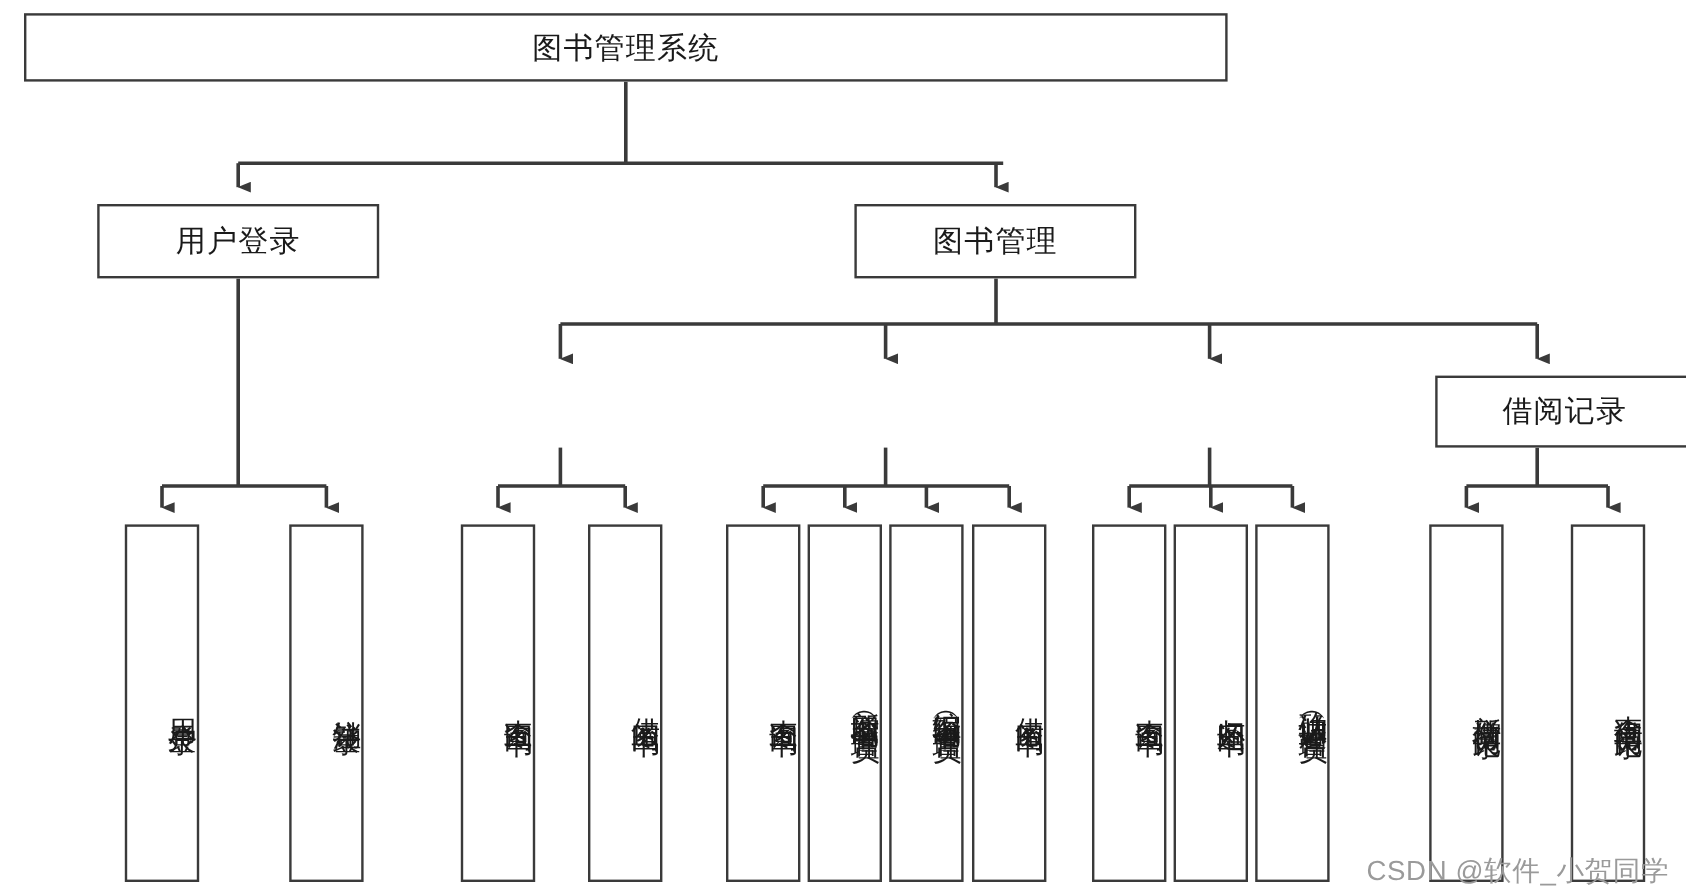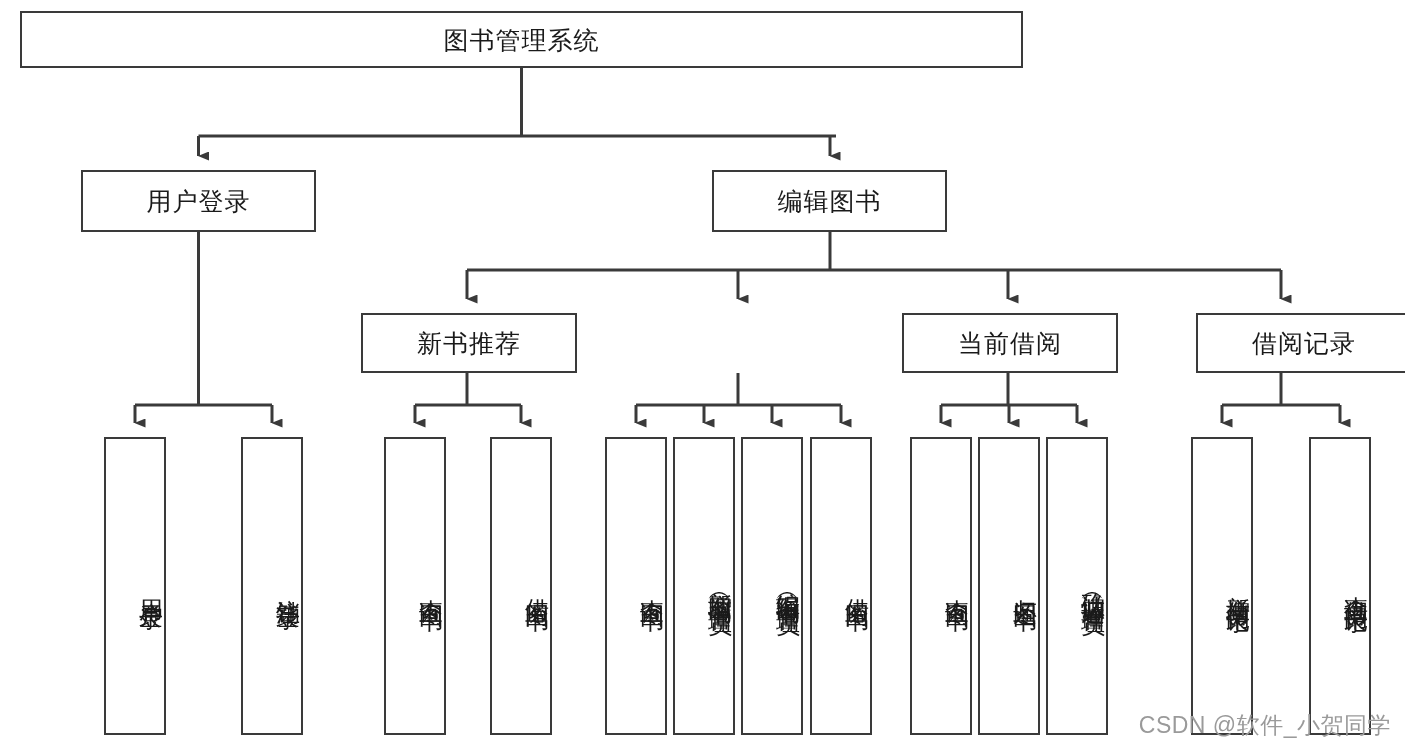--- a/index.html
+++ b/index.html
@@ -121,29 +121,23 @@
   </svg>
 
   <div class="node horiz" style="left:20px; top:11px; width:1003px; height:57px;">
     <span>图书管理系统</span>
   </div>
 
   <div class="node horiz" style="left:81px; top:170px; width:235px; height:62px;">
     <span>用户登录</span>
   </div>
   <div class="node horiz" style="left:712px; top:170px; width:235px; height:62px;">
-    <span>编辑图书</span>
+    <span>图书管理</span>
   </div>
 
-  <div class="node horiz" style="left:361px; top:313px; width:216px; height:60px;">
-    <span>新书推荐</span>
-  </div>
-  <div class="node horiz" style="left:902px; top:313px; width:216px; height:60px;">
-    <span>当前借阅</span>
-  </div>
   <div class="node horiz" style="left:1172px; top:313px; width:216px; height:60px;margin-left:24px;">
     <span>借阅记录</span>
   </div>
 
   <div class="node vert" style="left:104px; top:437px; width:62px; height:298px;">
     <span>用户登录</span>
   </div>
   <div class="node vert" style="left:241px; top:437px; width:62px; height:298px;">
     <span>注销登录</span>
   </div>

